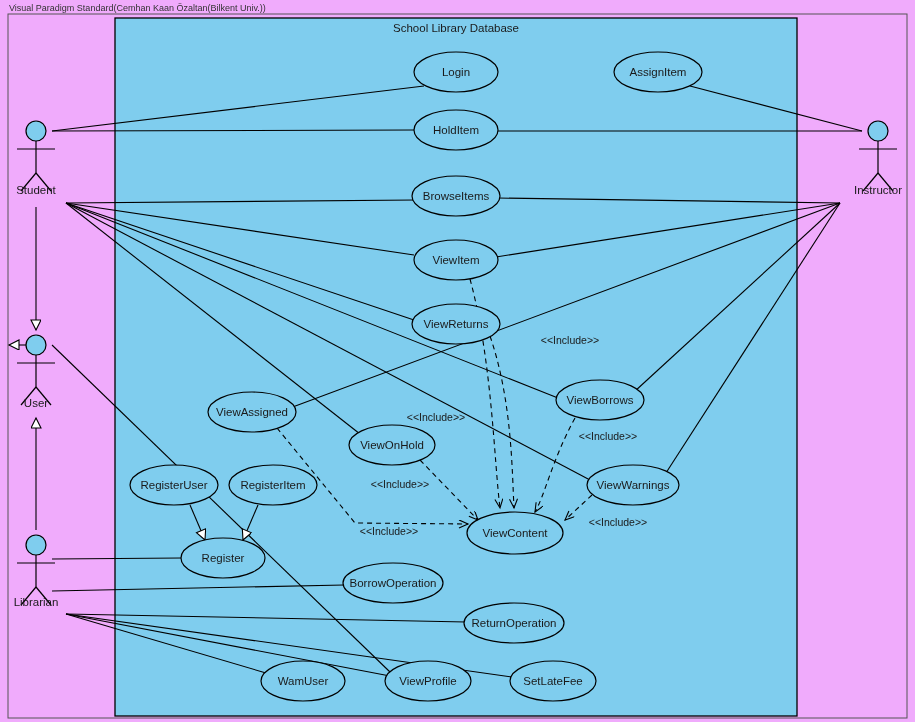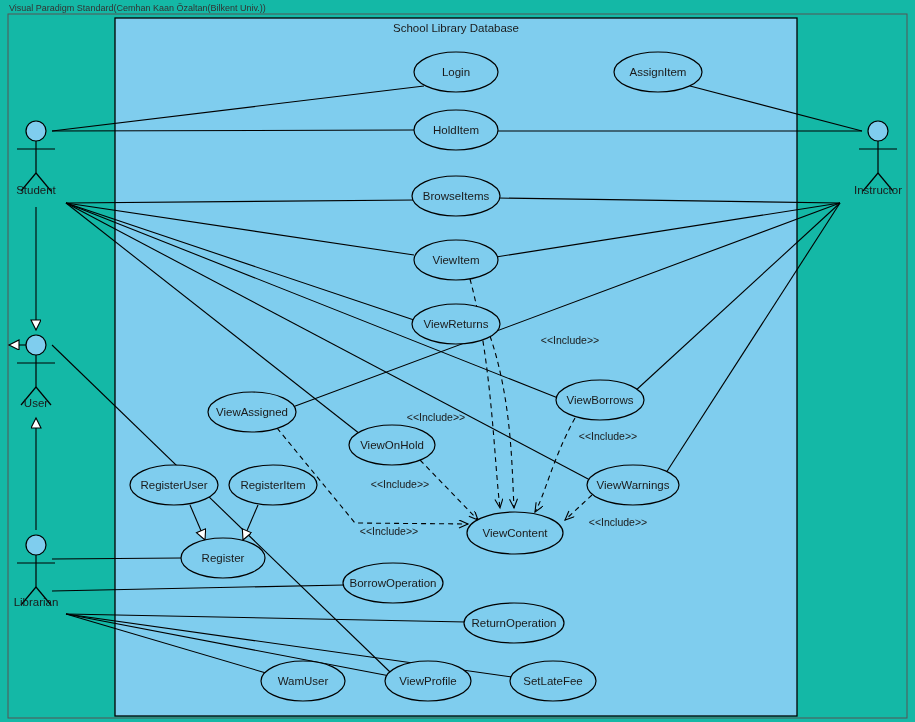--- a/index.html
+++ b/index.html
@@ -10,21 +10,21 @@
   body {
     width: 915px;
     height: 722px;
     font-family: "Liberation Sans", sans-serif;
     overflow: hidden;
   }
   #diagram-root {
     position: relative;
     width: 915px;
     height: 722px;
-    background: #14b8a6;
+    background: #f0abfc;
   }
   svg#uml {
     display: block;
     width: 915px;
     height: 722px;
   }
   .uc-ellipse {
     fill: #7FCDEE;
     stroke: #000000;
     stroke-width: 1.2;

